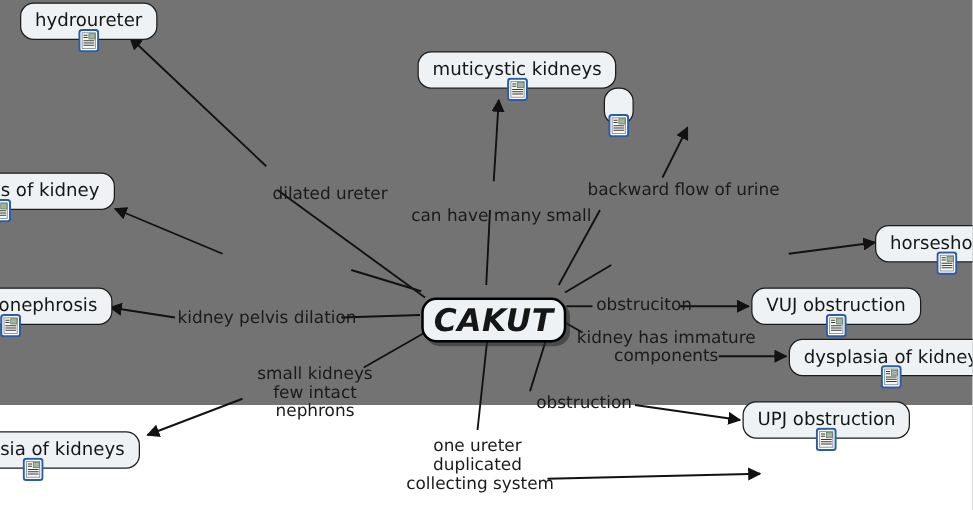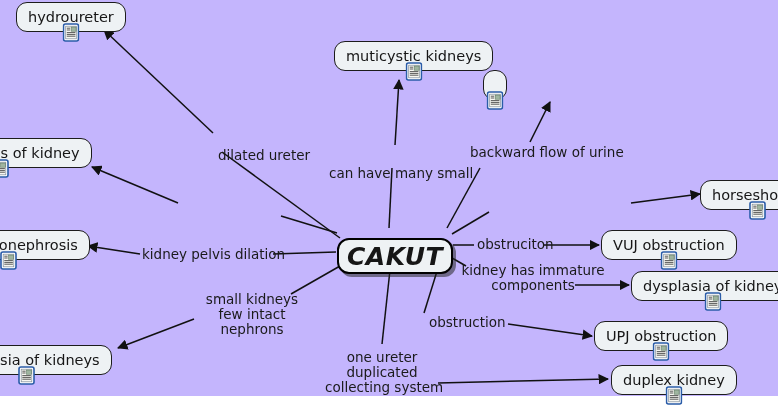--- a/index.html
+++ b/index.html
@@ -10,22 +10,22 @@
   }
   body {
     font-family: "DejaVu Sans", sans-serif;
     width: 778px;
     height: 408px;
     overflow: hidden;
   }
   #canvas {
     position: relative;
     width: 778px;
-    height: 396px;
-    background: #c4b5fd;
+    height: 324px;
+    background: #737373;
   }
   #edge-layer {
     position: absolute;
     left: 0;
     top: 0;
     width: 778px;
     height: 408px;
   }
 
   
@@ -286,35 +286,20 @@
       <g stroke="#3b3b3b" stroke-width="0.85">
         <line x1="4.3" y1="5.2" x2="7.6" y2="5.2"></line>
         <line x1="4.3" y1="7.0" x2="7.6" y2="7.0"></line>
         <line x1="4.3" y1="9.6" x2="12.9" y2="9.6"></line>
         <line x1="4.3" y1="11.4" x2="12.9" y2="11.4"></line>
         <line x1="4.3" y1="13.2" x2="12.9" y2="13.2"></line>
       </g>
     </svg>
   </div>
 
-  <div class="node" style="left:611px; top:365px;">
-    <span class="label">duplex kidney</span>
-    <svg class="note-icon" viewBox="0 0 17 19">
-      <rect x="1" y="1" width="15" height="17" rx="2" fill="#ffffff" stroke="#2a5ca8" stroke-width="1.6"></rect>
-      <rect x="3.2" y="3.2" width="10.6" height="12.6" fill="#f7f7f2" stroke="#7f8c99" stroke-width="0.7"></rect>
-      <rect x="8.6" y="4" width="5" height="4.2" fill="#9fb5a0" stroke="#4d6b52" stroke-width="0.5"></rect>
-      <g stroke="#3b3b3b" stroke-width="0.85">
-        <line x1="4.3" y1="5.2" x2="7.6" y2="5.2"></line>
-        <line x1="4.3" y1="7.0" x2="7.6" y2="7.0"></line>
-        <line x1="4.3" y1="9.6" x2="12.9" y2="9.6"></line>
-        <line x1="4.3" y1="11.4" x2="12.9" y2="11.4"></line>
-        <line x1="4.3" y1="13.2" x2="12.9" y2="13.2"></line>
-      </g>
-    </svg>
-  </div>
 
   <div class="node center" style="left:337px; top:228px; width:116px;margin-top:10px;">
     <span class="label">CAKUT</span>
   </div>
 
   <div class="elabel" style="left:218px; top:136px;margin-top:12px;">dilated ureter</div>
 
   <div class="elabel" style="left:329px; top:166px;">can have many small</div>
 
   <div class="elabel" style="left:470px; top:145px;">backward flow of urine</div>

